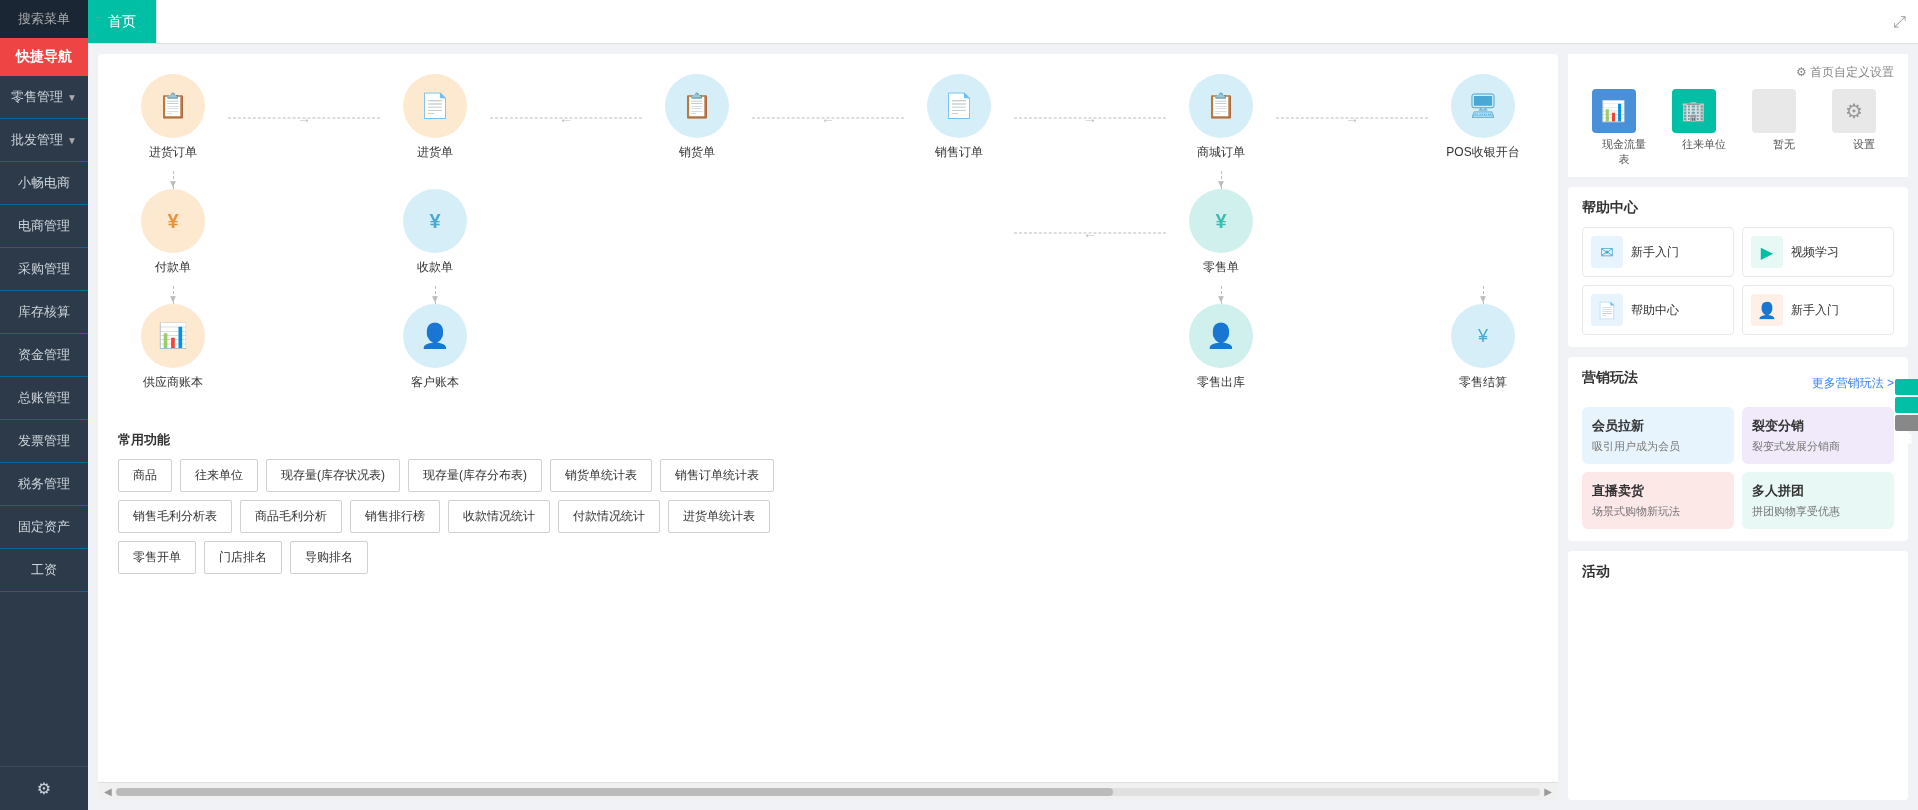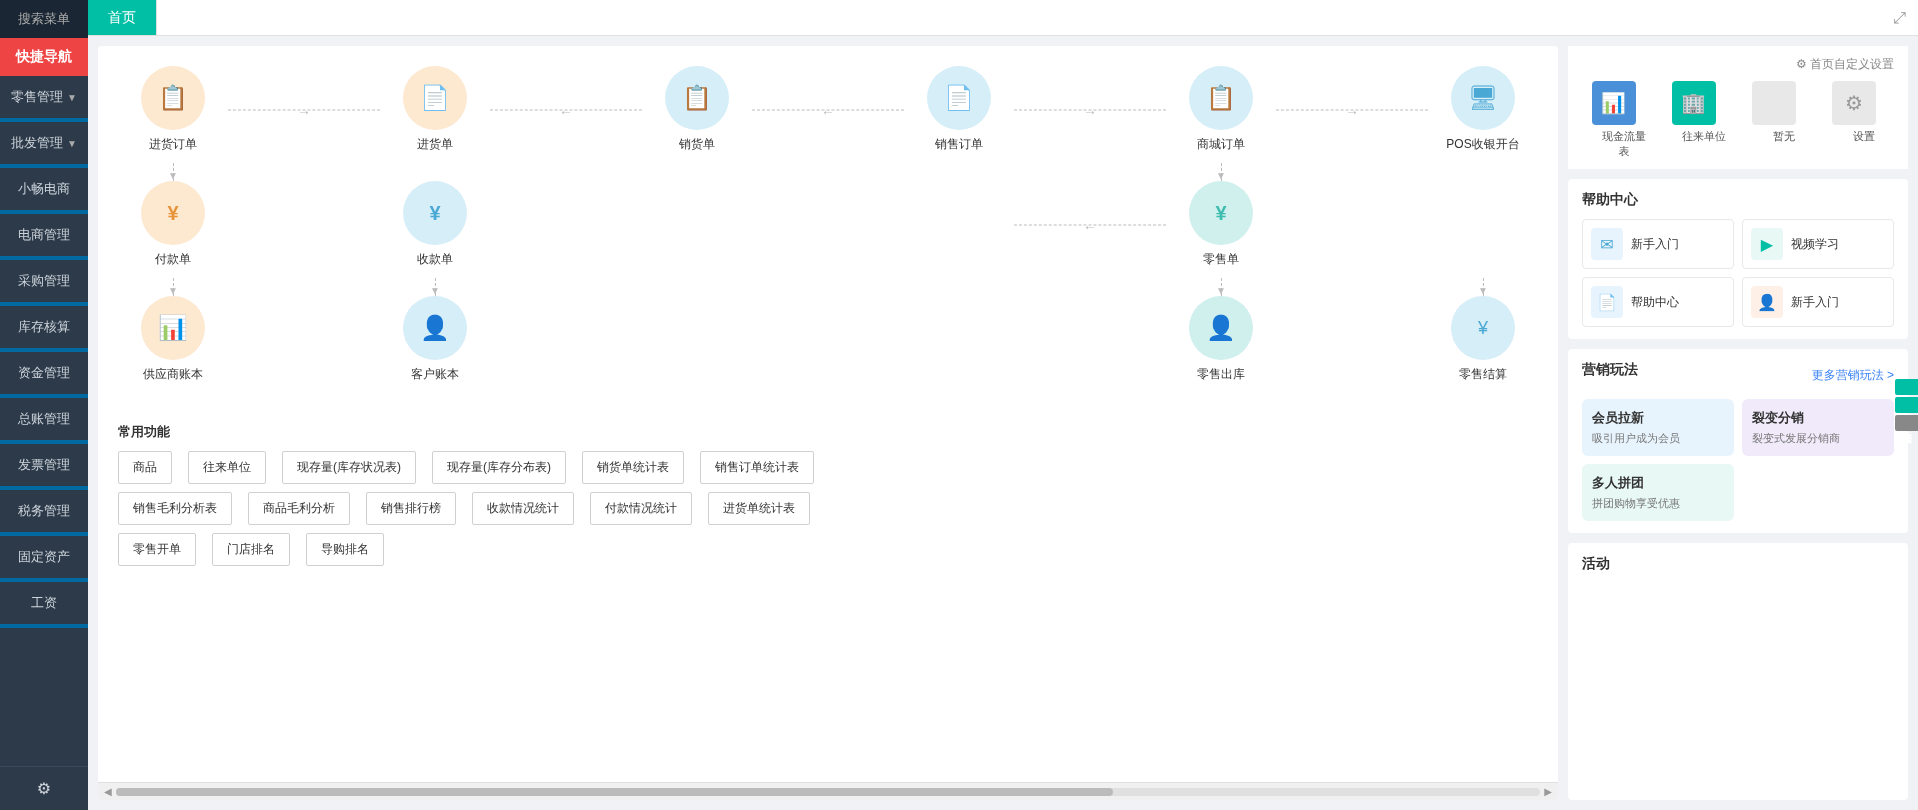--- a/index.html
+++ b/index.html
@@ -34,21 +34,21 @@
     .sidebar-item {
       color: #cdd4db;
       padding: 12px 8px;
       font-size: 13px;
       text-align: left;
       cursor: pointer;
       display: flex;
       align-items: center;
       justify-content: center;
       gap: 4px;
-      border-bottom: 4px solid #0369a1;
+      border-bottom: 1px solid #0369a1;
     }
     .sidebar-item .arrow { font-size: 10px; color: #aaa; }
     .sidebar-bottom {
       margin-top: auto;
       border-top: 1px solid #3a4a5c;
     }
     .sidebar-gear {
       color: #cdd4db;
       padding: 12px 8px;
       text-align: center;
@@ -63,21 +63,21 @@
       flex-direction: column;
       overflow: hidden;
     }
 
     
     .tab-bar {
       background: #fff;
       display: flex;
       align-items: center;
       border-bottom: 1px solid #e0e0e0;
-      height: 36px;
+      height: 44px;
       flex-shrink: 0;
       gap: 35px;
     }
     .tab-item {
       padding: 0 20px;
       height: 100%;
       display: flex;
       align-items: center;
       font-size: 14px;
       cursor: pointer;
@@ -183,21 +183,21 @@
       flex: 1;
     }
     .common-title {
       font-size: 13px;
       font-weight: bold;
       color: #333;
       margin-bottom: 10px;
     }
     .func-row {
       display: flex;
-      gap: 16px;
+      gap: 8px;
       margin-bottom: 8px;
       flex-wrap: nowrap;
       align-items: flex-end;
     }
     .func-btn {
       padding: 7px 14px;
       border: 1px solid #d0d0d0;
       background: #fff;
       border-radius: 2px;
       font-size: 12px;
@@ -688,20 +688,24 @@
         </div>
         <div class="marketing-grid">
           <div class="marketing-card blue-card">
             <div class="marketing-card-title">会员拉新</div>
             <div class="marketing-card-desc">吸引用户成为会员</div>
           </div>
           <div class="marketing-card purple-card">
             <div class="marketing-card-title">裂变分销</div>
             <div class="marketing-card-desc">裂变式发展分销商</div>
           </div>
+          <div class="marketing-card red-card">
+            <div class="marketing-card-title">直播卖货</div>
+            <div class="marketing-card-desc">场景式购物新玩法</div>
+          </div>
           <div class="marketing-card green-card">
             <div class="marketing-card-title">多人拼团</div>
             <div class="marketing-card-desc">拼团购物享受优惠</div>
           </div>
         </div>
       </div>
 
       <div class="activity-section">
         <div class="section-title">活动</div>
       </div>

